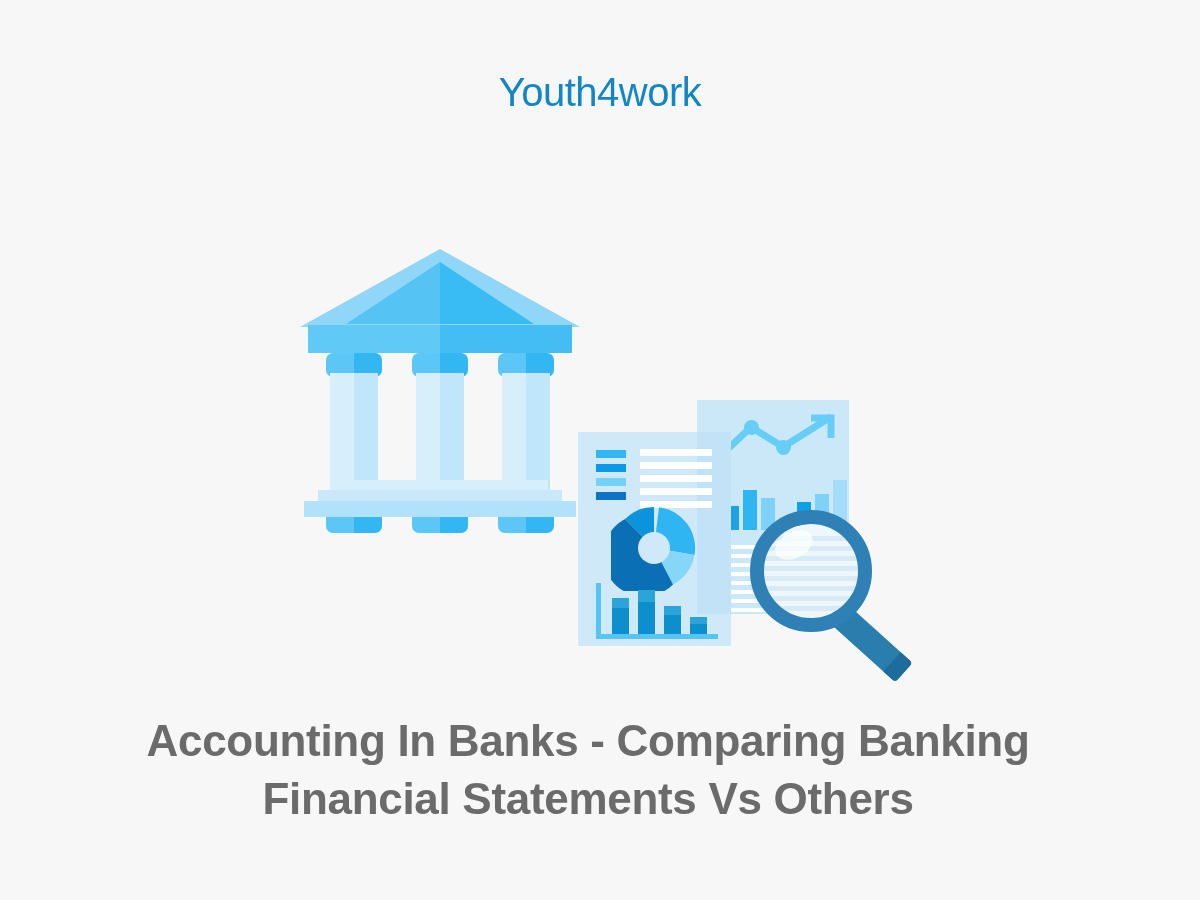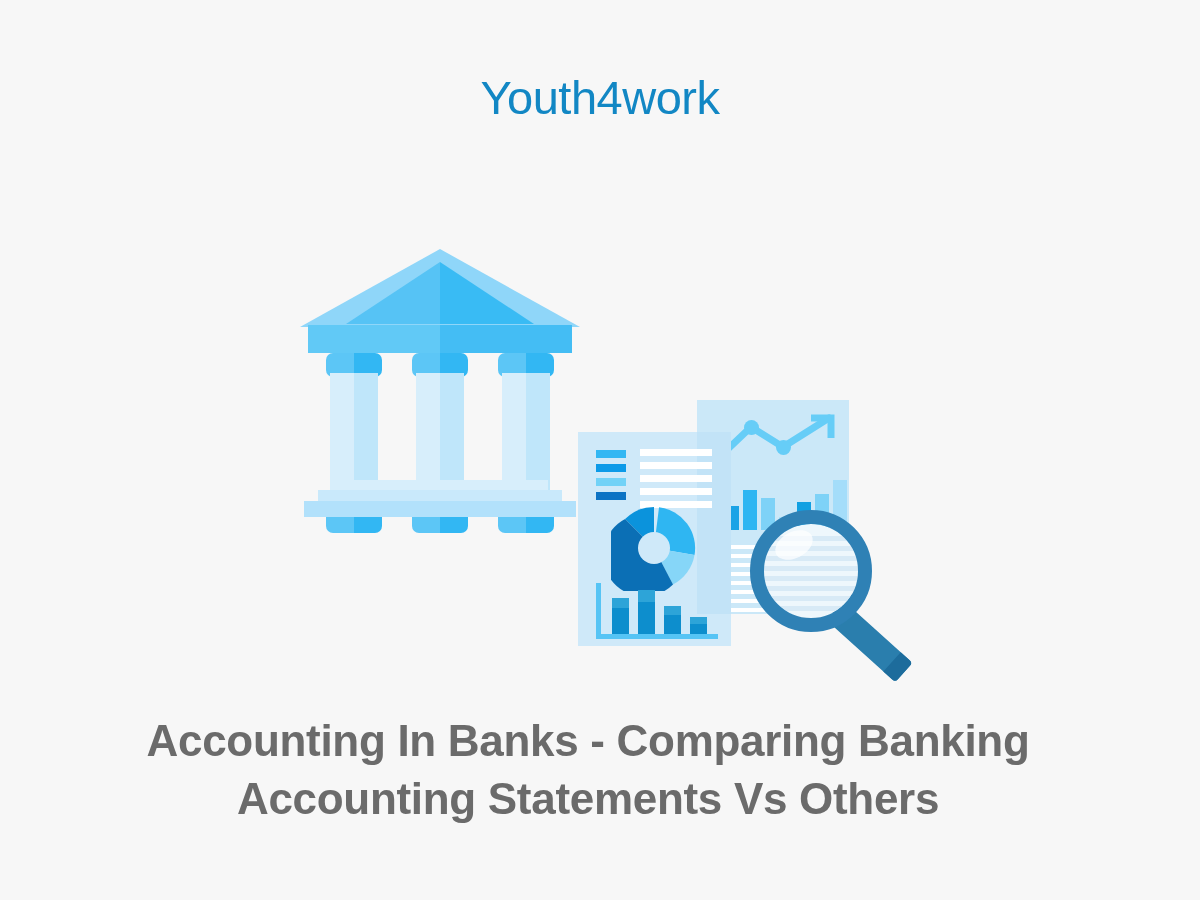--- a/index.html
+++ b/index.html
@@ -21,21 +21,21 @@
     background: #f7f7f7;
   }
 
   
   .brand {
     position: absolute;
     top: 70px;
     left: 0;
     width: 1200px;
     text-align: center;
-    font-size: 47px;
+    font-size: 40px;
     font-weight: 400;
     letter-spacing: -0.5px;
     color: #1287c4;
     font-family: "Liberation Sans", sans-serif;
   }
 
   
   .title {
     position: absolute;
     top: 712px;
@@ -367,16 +367,16 @@
         <span class="ml" style="top:82px;"></span>
         <span class="mag-gloss"></span>
       </div>
       <div class="mag-ring"></div>
     </div>
 
   </div>
 
   <div class="title">
     <div>Accounting In Banks - Comparing Banking</div>
-    <div>Accounting Statements Vs Others</div>
+    <div>Financial Statements Vs Others</div>
   </div>
 
 </div>
 
 </body></html>

